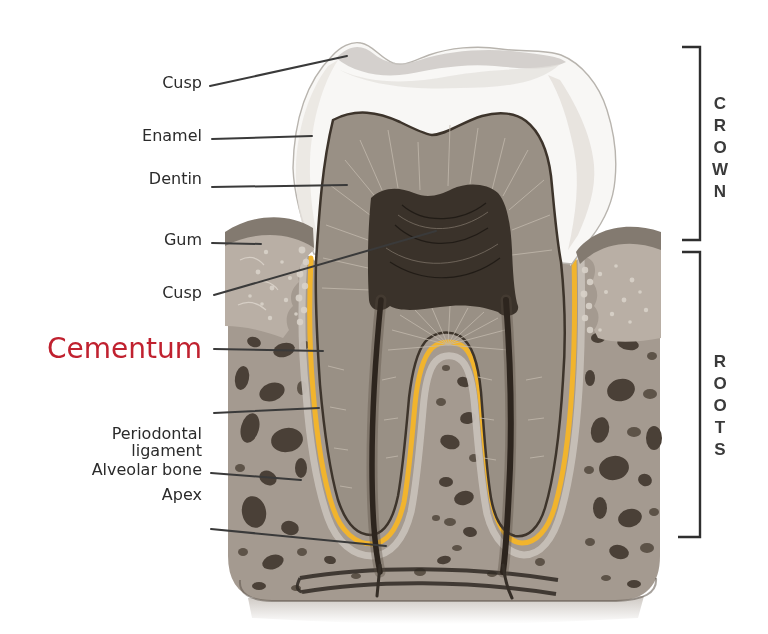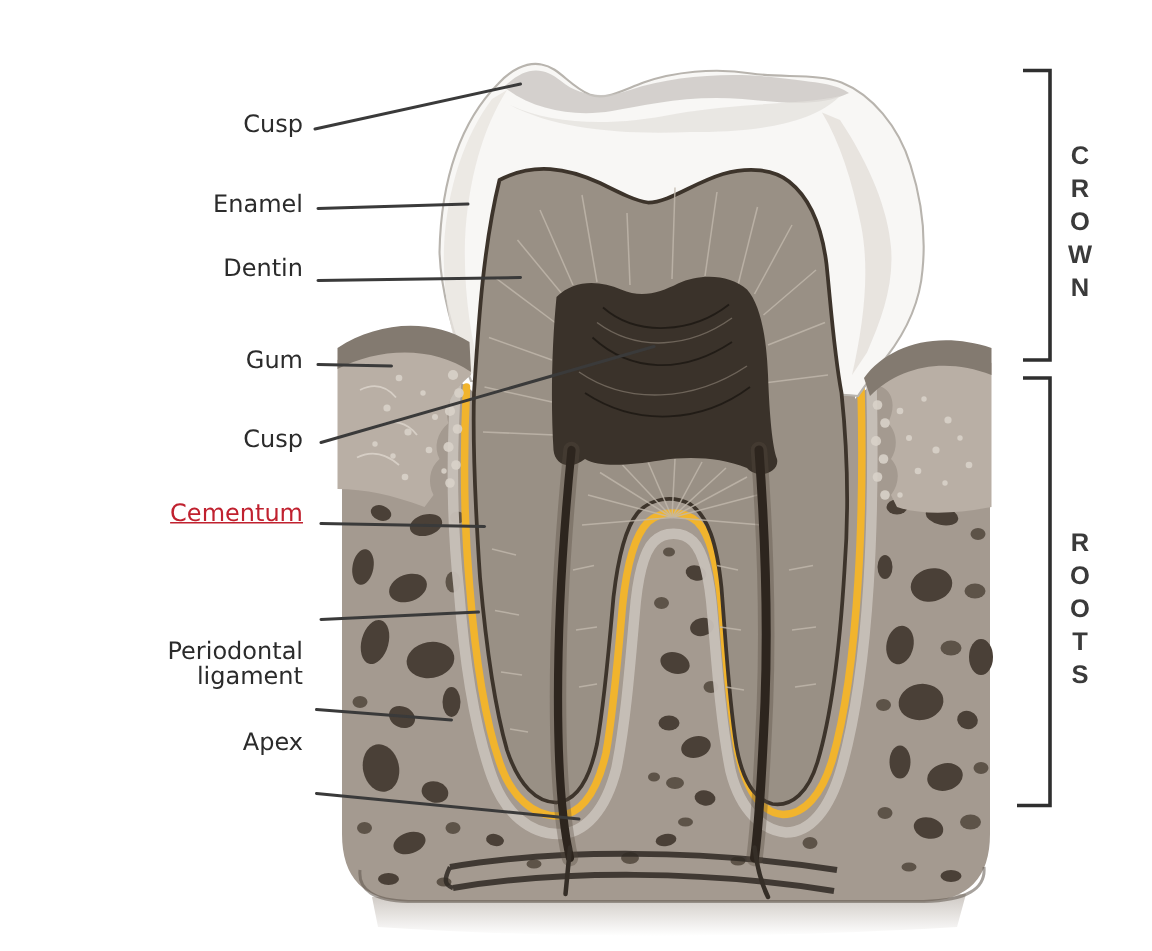--- a/index.html
+++ b/index.html
@@ -5,21 +5,21 @@
   html,body{margin:0;padding:0;background:#fff;}
   .stage{
     position:relative;width:768px;height:634px;background:var(--c-bg,#fff);
     overflow:hidden;font-family:"DejaVu Sans",sans-serif;
   }
   .stage svg{position:absolute;left:0;top:0;}
   .lbl{
     position:absolute;right:566px;color:var(--c-label,#2b2b2b);
     font-size:16px;line-height:1.15;text-align:right;white-space:nowrap;
   }
-  .lbl-big{font-size:16px;color:var(--c-cementum-label,#c0212f);text-decoration:underline;}
+  .lbl-big{font-size:28px;color:var(--c-cementum-label,#c0212f);}
   .lbl-wrap{white-space:normal;width:134px;line-height:1.08;margin-top:33px;}
   .section-label{
     position:absolute;left:706px;width:28px;display:flex;flex-direction:column;
     align-items:center;font-family:"Liberation Sans",sans-serif;font-weight:bold;
     font-size:17px;line-height:22px;color:#3a3a3a;
   }
   .section-label span{display:block;}
   
   .enamel{fill:var(--c-enamel,#f8f7f5);stroke:#b8b4ae;stroke-width:1.4;}
   .dentin{fill:var(--c-dentin,#999085);stroke:#3d342b;stroke-width:2.5;}
@@ -292,20 +292,21 @@
     </g>
   </svg>
 
   <div class="lbl" style="top:74px">Cusp</div>
   <div class="lbl" style="top:127px">Enamel</div>
   <div class="lbl" style="top:170px">Dentin</div>
   <div class="lbl" style="top:231px">Gum</div>
   <div class="lbl" style="top:284px">Cusp</div>
   <div class="lbl lbl-big" style="top:333px">Cementum</div>
   <div class="lbl lbl-wrap" style="top:392px">Periodontal ligament</div>
+  <div class="lbl" style="top:461px">Alveolar bone</div>
   <div class="lbl" style="top:486px">Apex</div>
 
   <div class="section-label" style="top:93px">
       <span>C</span>
       <span>R</span>
       <span>O</span>
       <span>W</span>
       <span>N</span>
     </div>
   <div class="section-label" style="top:351px">

